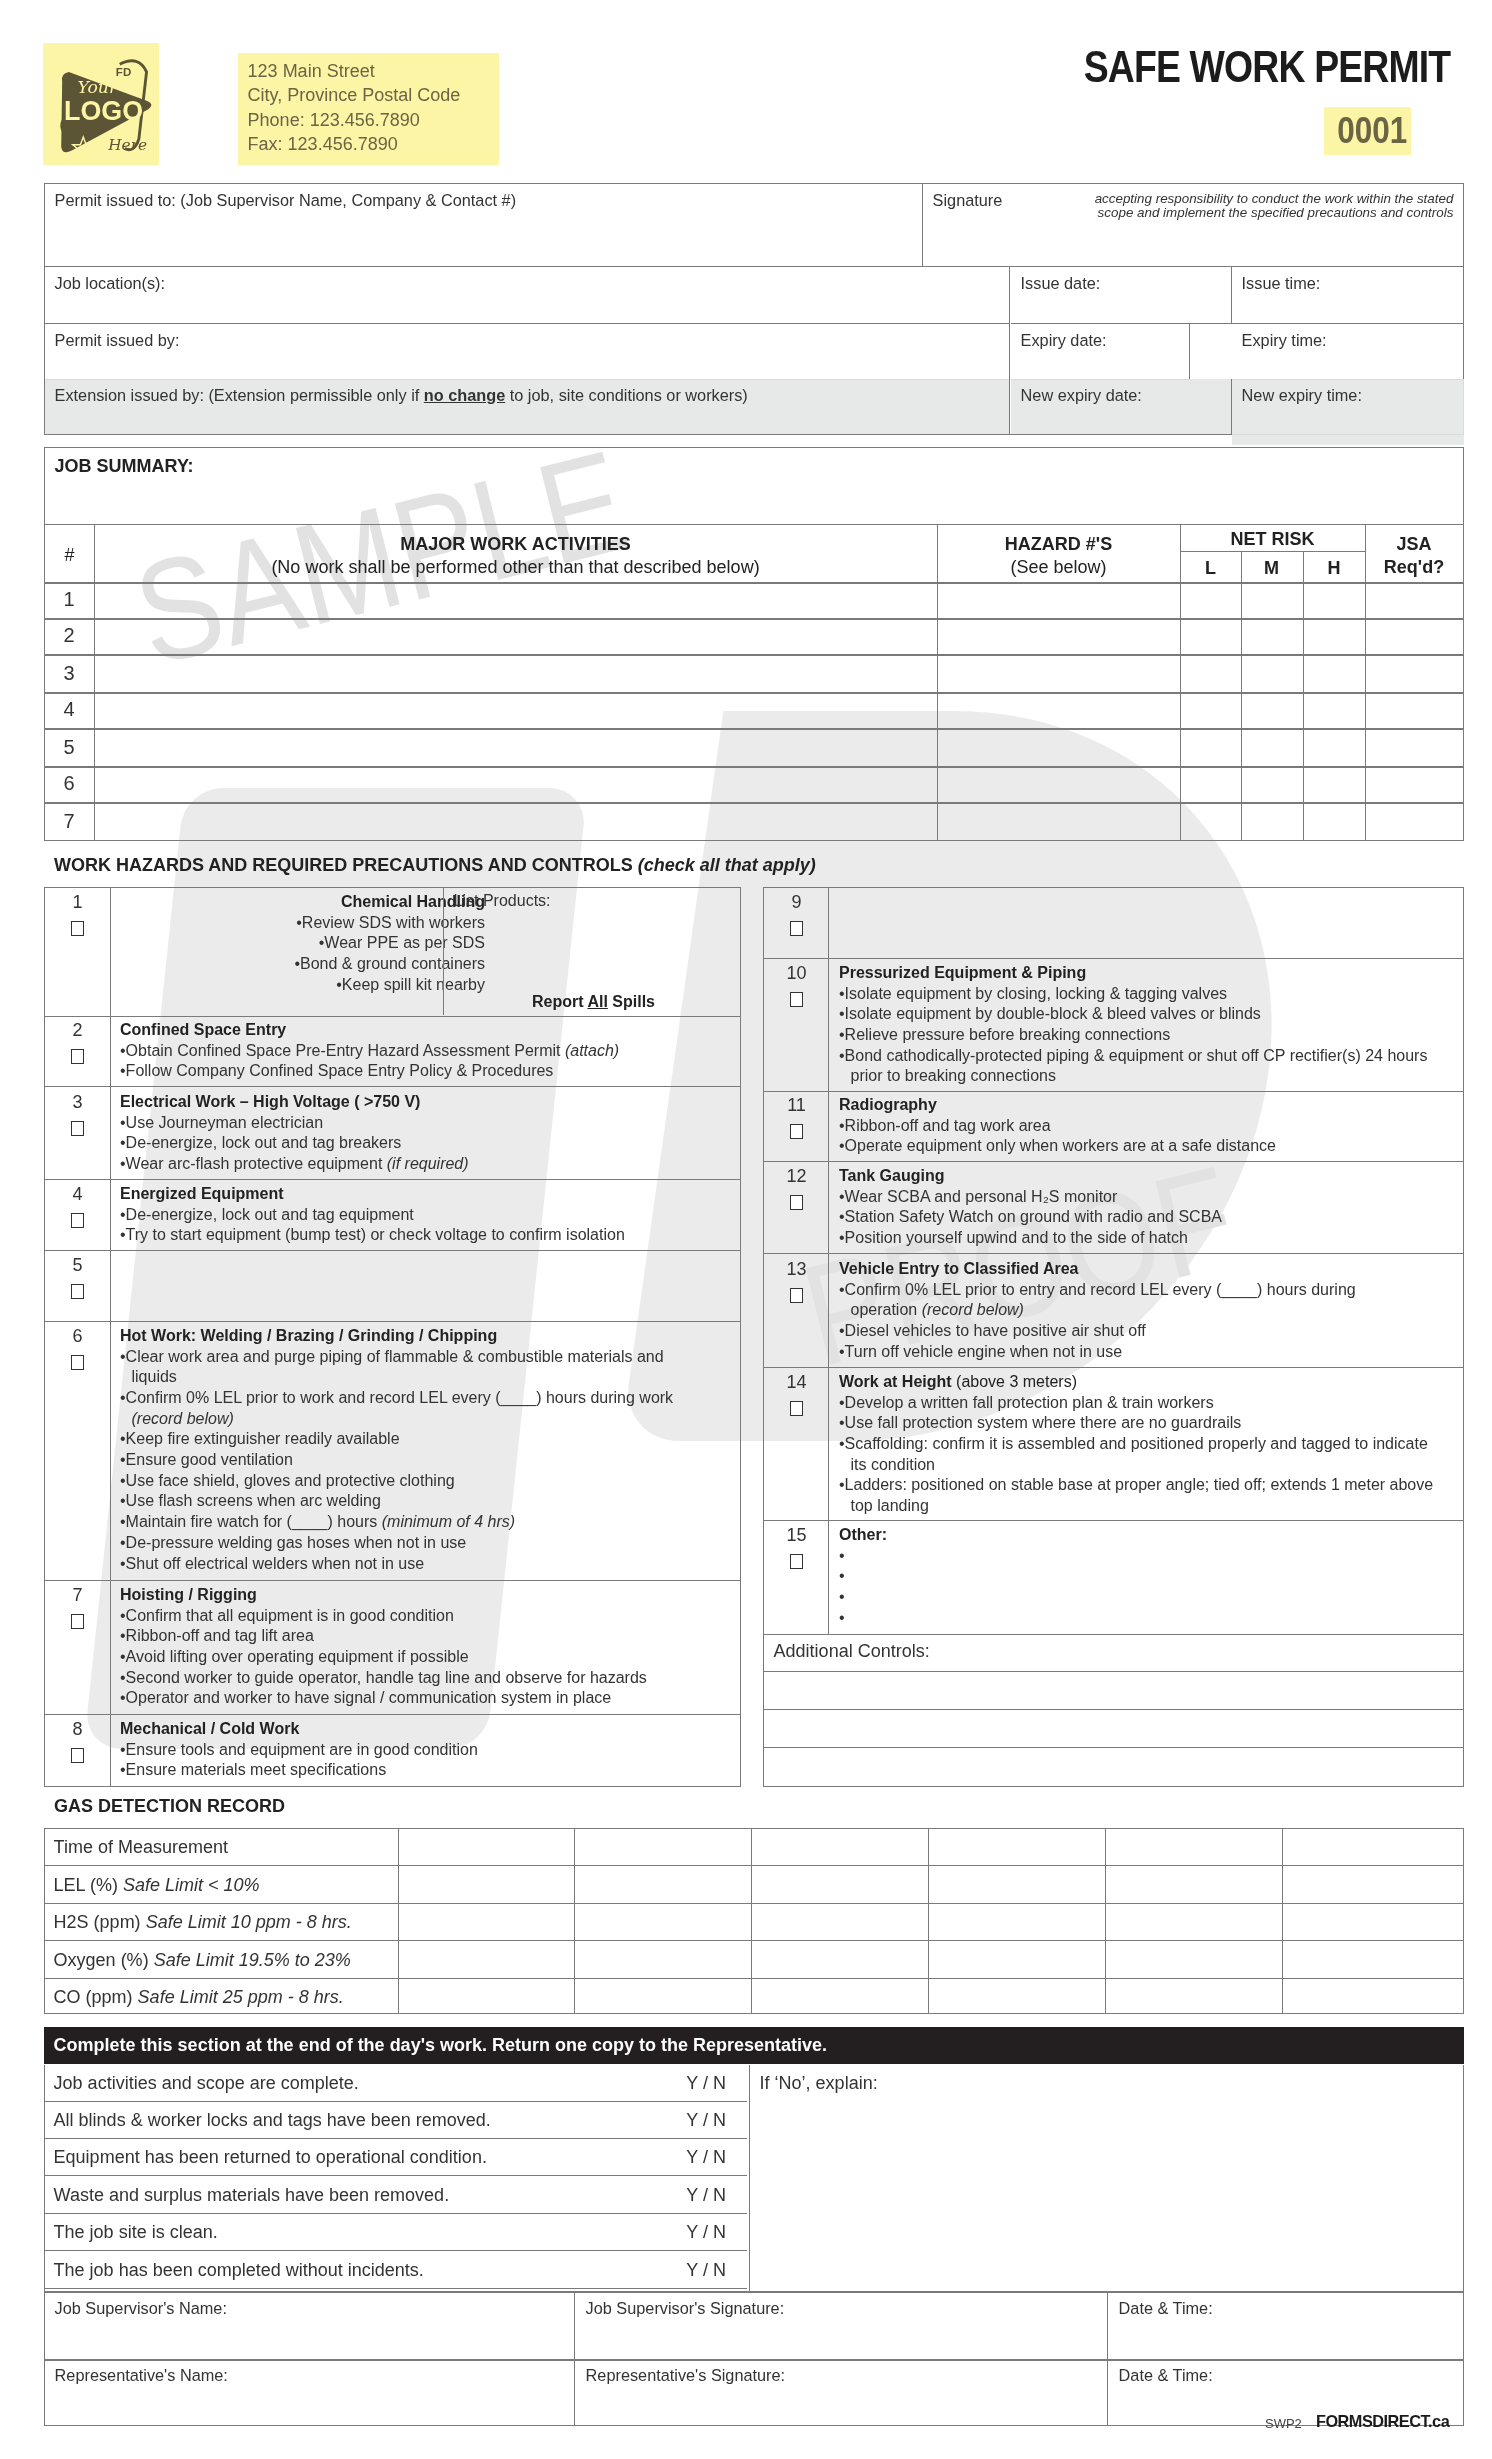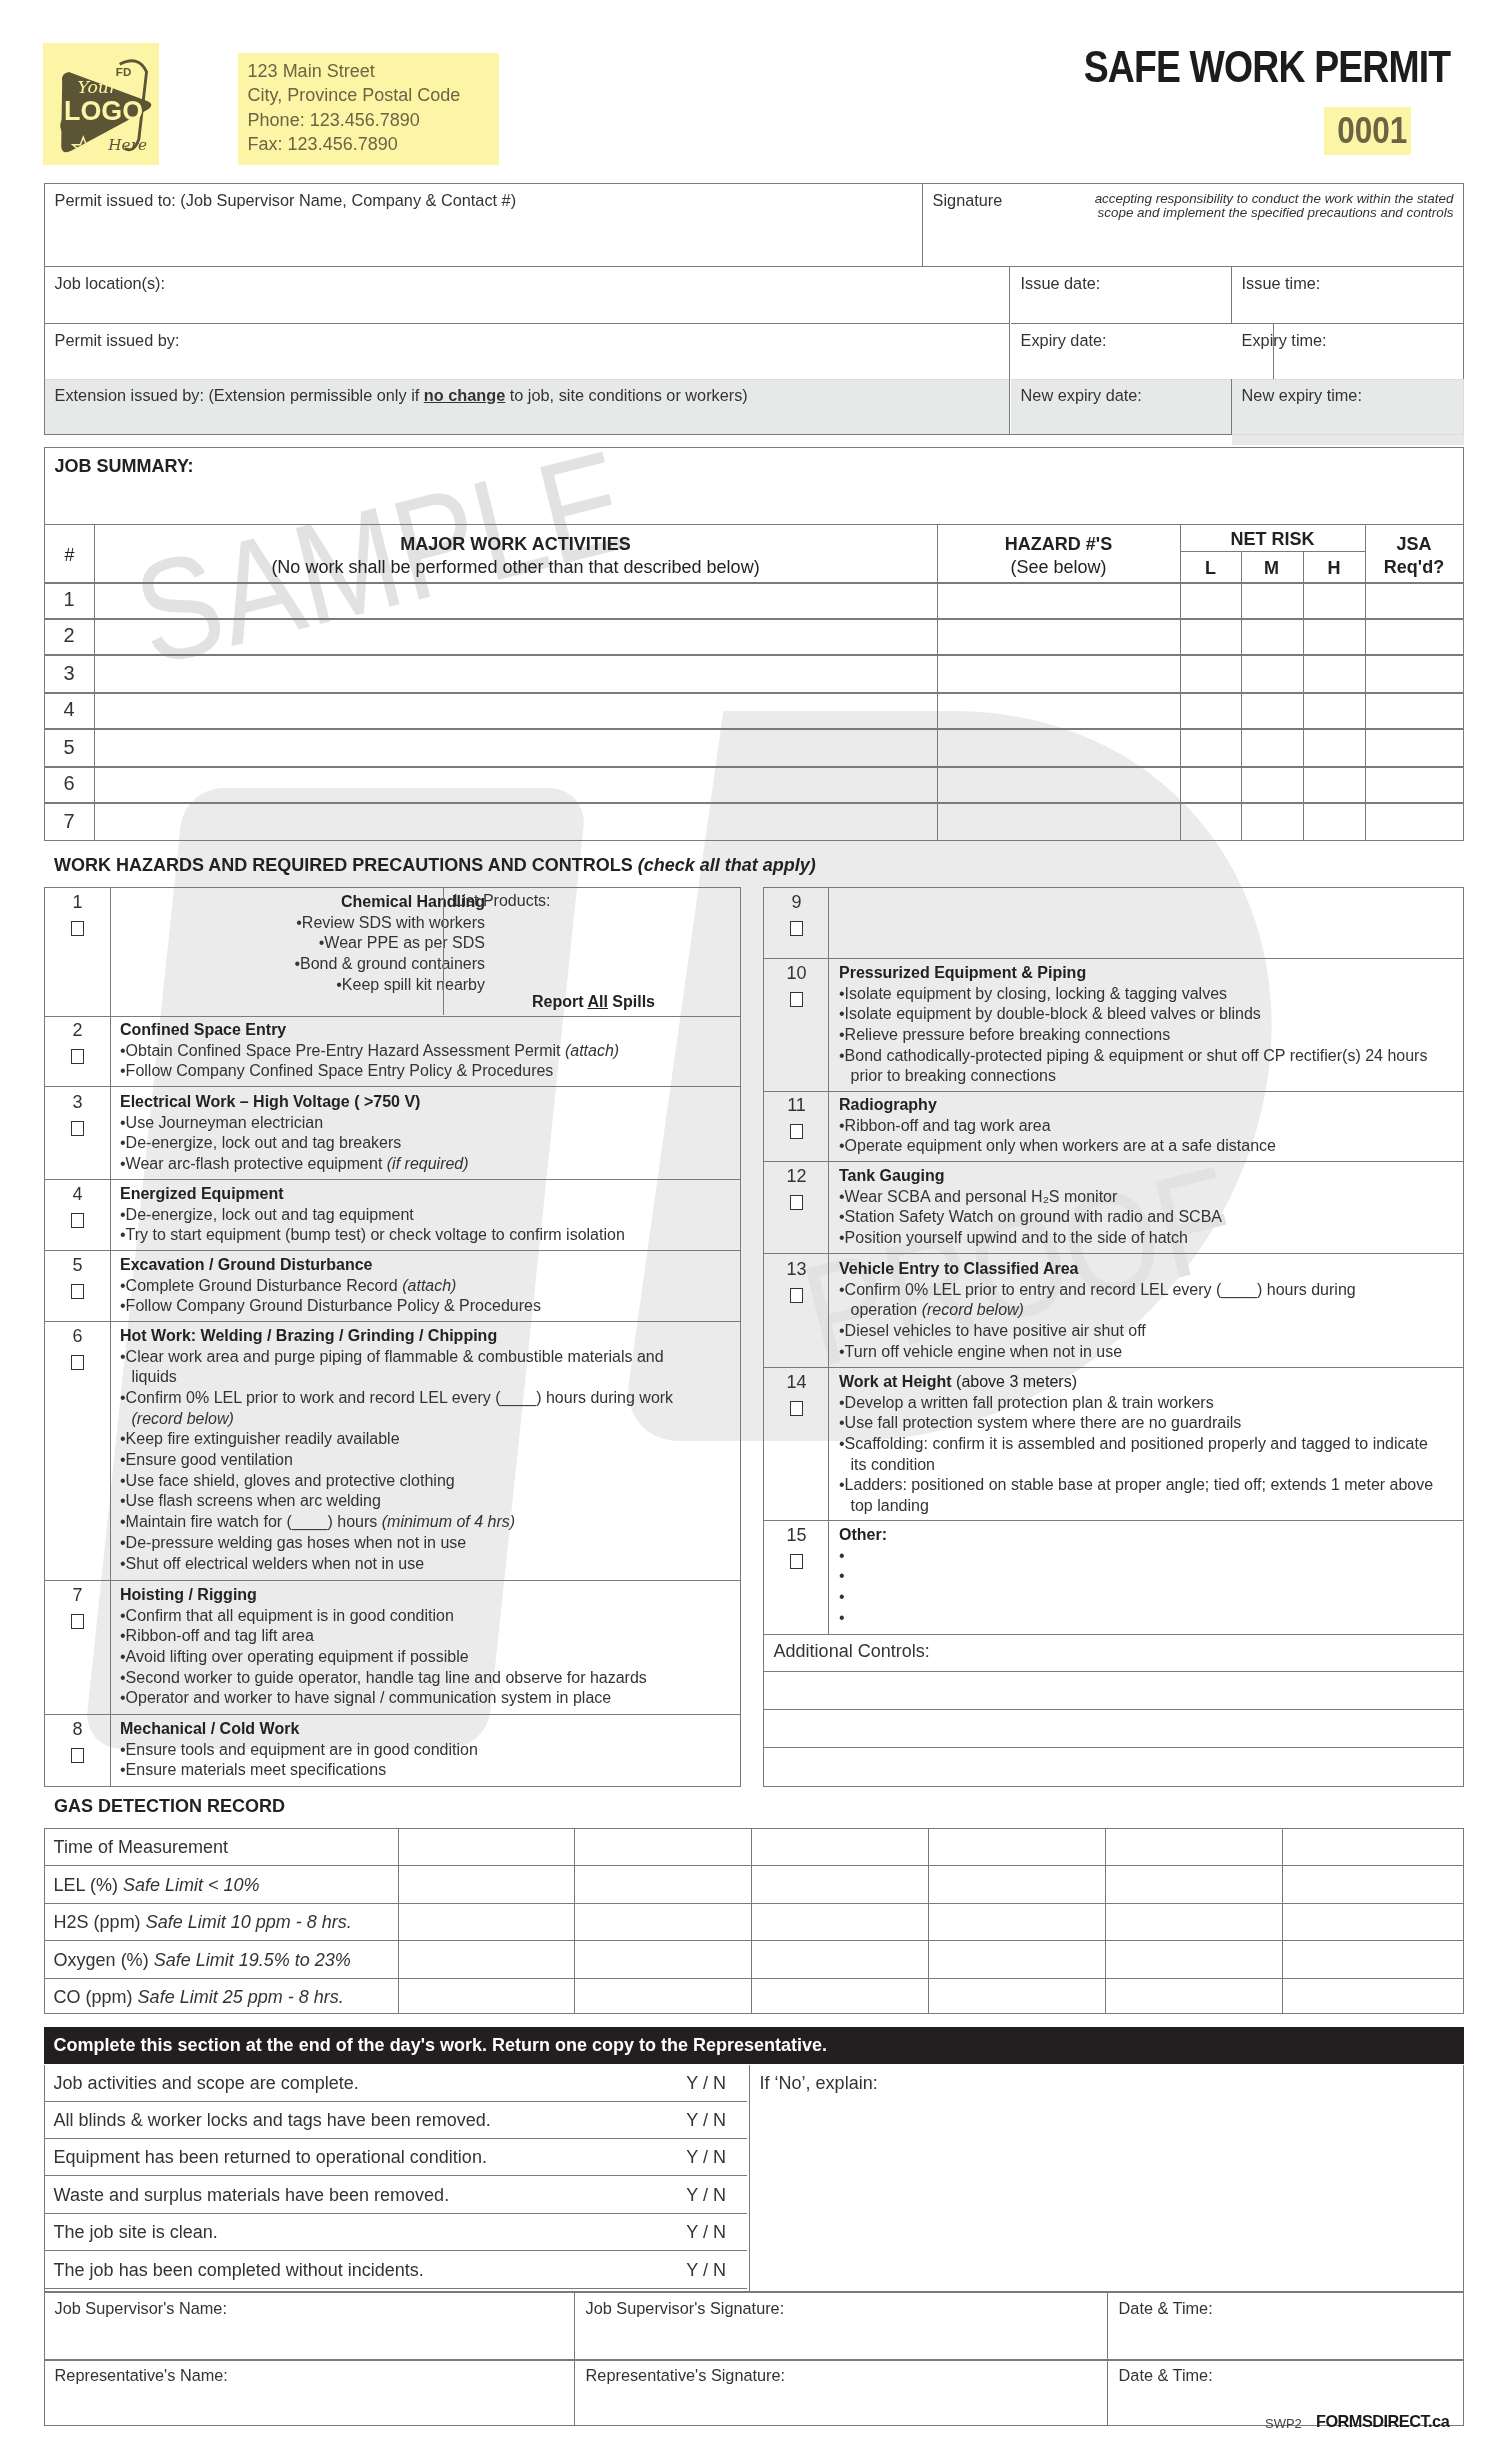--- a/index.html
+++ b/index.html
@@ -98,21 +98,21 @@
 <div class="abs" style="left:1011px;top:267px;width:221px;height:57px;border-right:1.4px solid #7a7a7a;border-bottom:1.9px solid #7a7a7a;padding:6.7px 9.6px;">
   <span class="lbl">Issue date:</span>
 </div>
 <div class="abs" style="left:1232px;top:267px;width:232px;height:57px;border-bottom:1.9px solid #7a7a7a;padding:6.7px 9.6px;">
   <span class="lbl">Issue time:</span>
 </div>
 
 <div class="abs" style="left:45px;top:324px;width:965px;height:56px;border-right:1.4px solid #7a7a7a;border-bottom:1.9px solid #7a7a7a;padding:6.7px 9.6px;">
   <span class="lbl">Permit issued by:</span>
 </div>
-<div class="abs" style="left:1011px;top:324px;width:263px;height:56px;border-right:1.4px solid #7a7a7a;border-bottom:1.9px solid #7a7a7a;padding:6.7px 9.6px;">
+<div class="abs" style="left:1011px;top:324px;width:179px;height:56px;border-right:1.4px solid #7a7a7a;border-bottom:1.9px solid #7a7a7a;padding:6.7px 9.6px;">
   <span class="lbl">Expiry date:</span>
 </div>
 <div class="abs" style="left:1232px;top:324px;width:232px;height:56px;border-bottom:1.9px solid #7a7a7a;padding:6.7px 9.6px;">
   <span class="lbl">Expiry time:</span>
 </div>
 
 <div class="abs gray" style="left:45px;top:379px;width:965px;height:55px;border-right:1.4px solid #7a7a7a;padding:6.7px 9.6px;">
   <span class="lbl">Extension issued by: (Extension permissible only if </span><b class="lbl" style="text-decoration:underline;">no change</b><span class="lbl"> to job, site conditions or workers)</span>
 </div>
 <div class="abs gray" style="left:1011px;top:379px;width:221px;height:55px;border-right:1.4px solid #7a7a7a;padding:6.7px 9.6px;">
@@ -224,25 +224,20 @@
   <div class="hz-body" style="left:75px;top:3.8px;width:615px;">
     <span class="hz-title">Energized Equipment</span>
     <span class="hz-item">De-energize, lock out and tag equipment</span>
     <span class="hz-item">Try to start equipment (bump test) or check voltage to confirm isolation</span>
   </div>
 </div>
 
 <div class="hz-row" style="left:45px;top:1251px;width:696px;height:71px;">
   <div class="hz-num">5</div>
   <div class="hz-check" style="left:26px;top:33px;"></div>
-  <div class="hz-body" style="left:75px;top:3.8px;width:615px;">
-    <span class="hz-title">Excavation / Ground Disturbance</span>
-    <span class="hz-item"><span>Complete Ground Disturbance Record</span> <span class="it">(attach)</span></span>
-    <span class="hz-item">Follow Company Ground Disturbance Policy &amp; Procedures</span>
-  </div>
 </div>
 
 <div class="hz-row" style="left:45px;top:1322px;width:696px;height:259px;">
   <div class="hz-num">6</div>
   <div class="hz-check" style="left:26px;top:33px;"></div>
   <div class="hz-body" style="left:75px;top:3.8px;width:576px;">
     <span class="hz-title">Hot Work: Welding / Brazing / Grinding / Chipping</span>
     <span class="hz-item">Clear work area and purge piping of flammable &amp; combustible materials and liquids</span>
     <span class="hz-item"><span>Confirm 0% LEL prior to work and record LEL every (____) hours during work</span> <span class="it">(record below)</span></span>
     <span class="hz-item">Keep fire extinguisher readily available</span>

